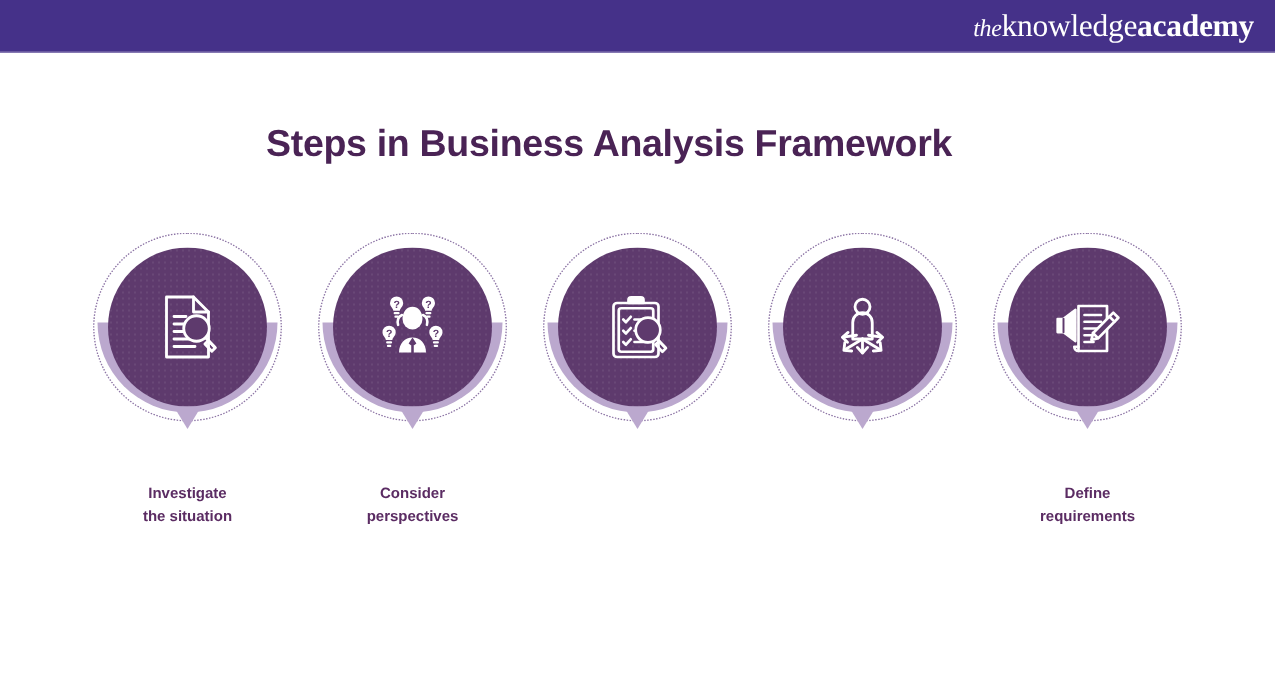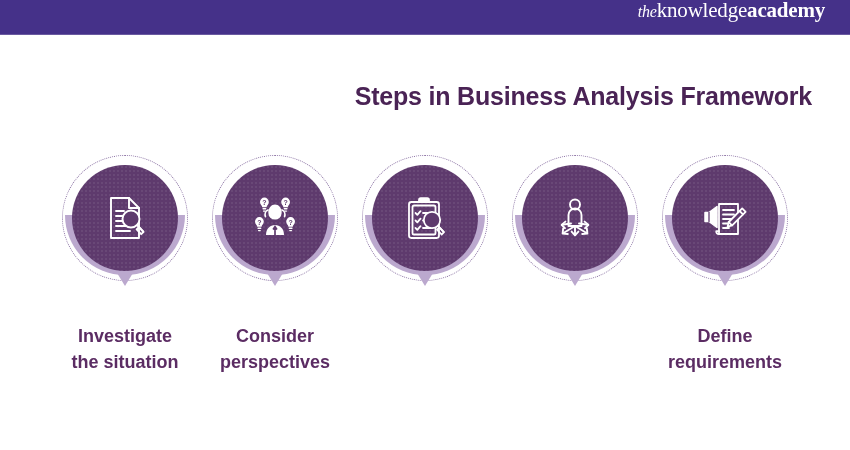--- a/index.html
+++ b/index.html
@@ -8,43 +8,43 @@
     background:#ffffff;
     font-family:"Liberation Sans", sans-serif;
     overflow:hidden;
     position:relative;
   }
 
   
   .header{
     position:absolute;left:0;top:0;width:850px;height:35px;
     background:#453189;
-    display:flex;align-items:flex-start;justify-content:flex-end;
-    box-sizing:border-box;padding-right:25px;
+    display:flex;align-items:center;justify-content:flex-end;
+    box-sizing:border-box;padding-right:14px;
   }
   .header::after{
     content:"";position:absolute;left:0;bottom:0;width:100%;height:1px;
     background:#6a5aa0;
   }
   .logo{
     font-family:"Liberation Serif", serif;
     color:#ffffff;
     font-size:21px;
     letter-spacing:-0.2px;
     white-space:nowrap;
     line-height:1;
   }
   .logo .t-the{font-style:italic;font-size:16px;}
   .logo .t-knowledge{font-weight:400;}
   .logo .t-academy{font-weight:700;}
 
   
   .page-title{
     position:absolute;left:0;top:82px;width:812px;
-    text-align:right;
+    text-align:center;
     color:#4A2355;
     font-size:25px;
     font-weight:bold;
     letter-spacing:-0.2px;
   }
 
   
   .steps{
     position:absolute;left:0;top:155px;width:850px;height:220px;
     display:flex;align-items:flex-start;justify-content:center;
@@ -93,21 +93,21 @@
     background-image:radial-gradient(rgba(255,255,255,0.07) 1px, transparent 1px);
     background-size:4px 4px;
     display:flex;align-items:center;justify-content:center;
   }
   .disc svg{display:block;}
 
   .step-label{
     margin-top:18px;
     text-align:center;
     color:#5B2C63;
-    font-size:18px;
+    font-size:10px;
     font-weight:bold;
     line-height:1.45;
     white-space:pre-line;
   }
 </style>
 </head>
 <body>
 
 <div class="header">
   <div class="logo">

